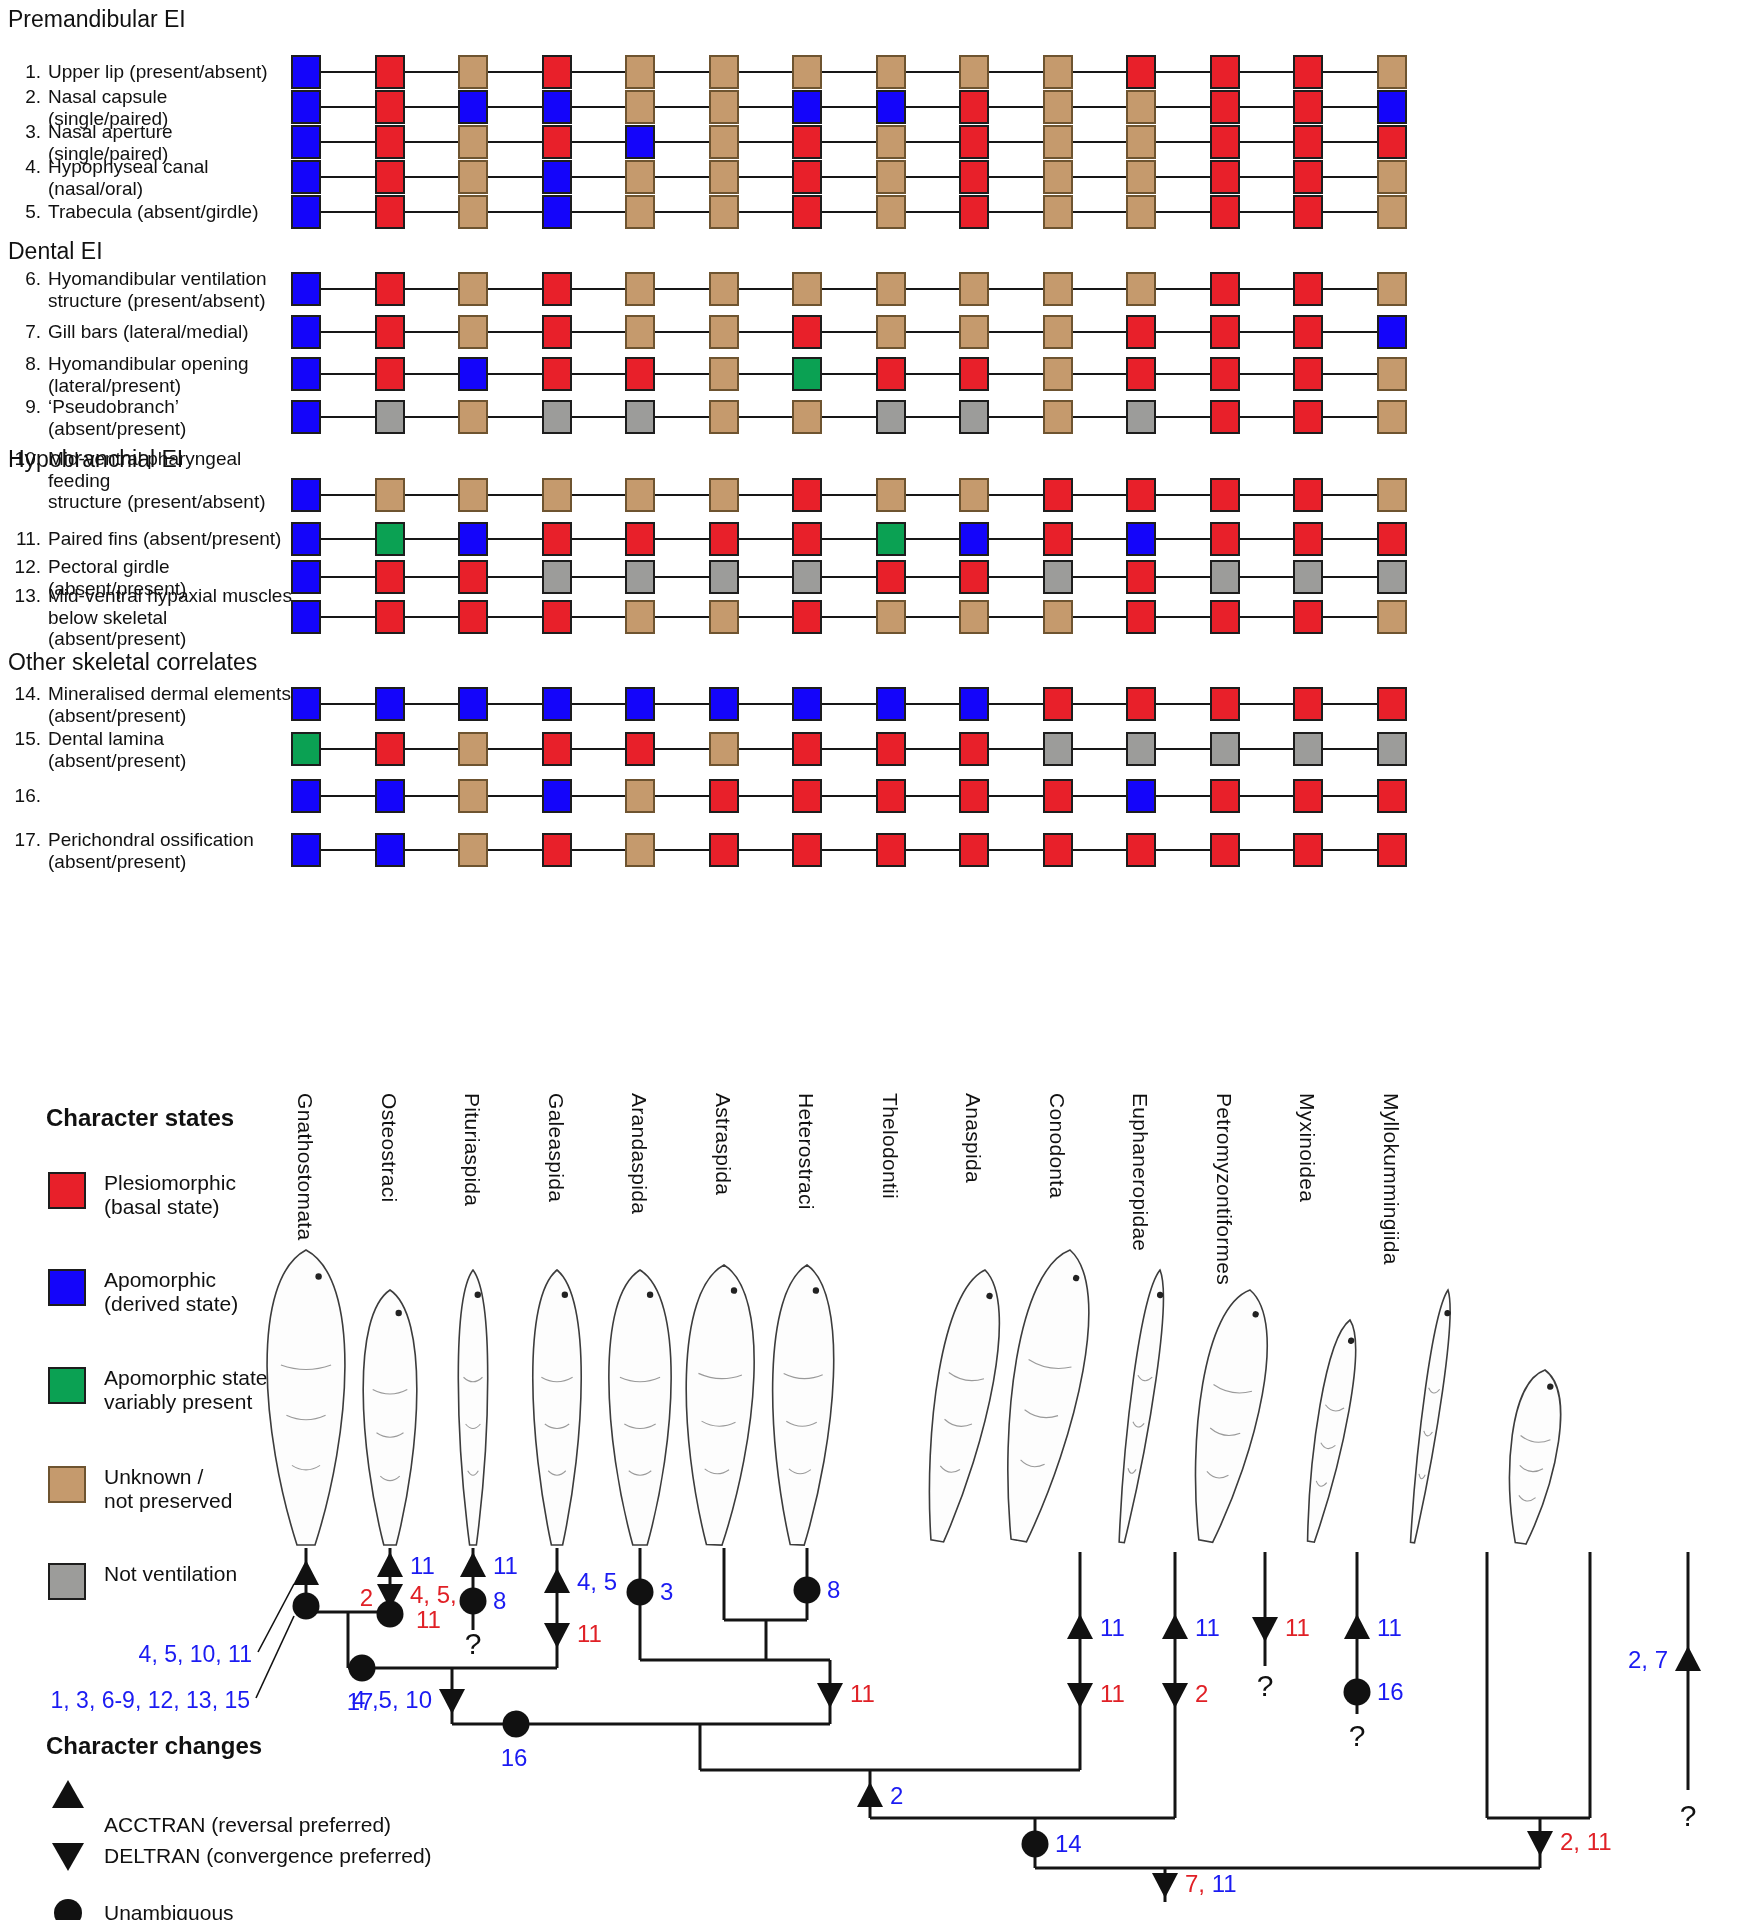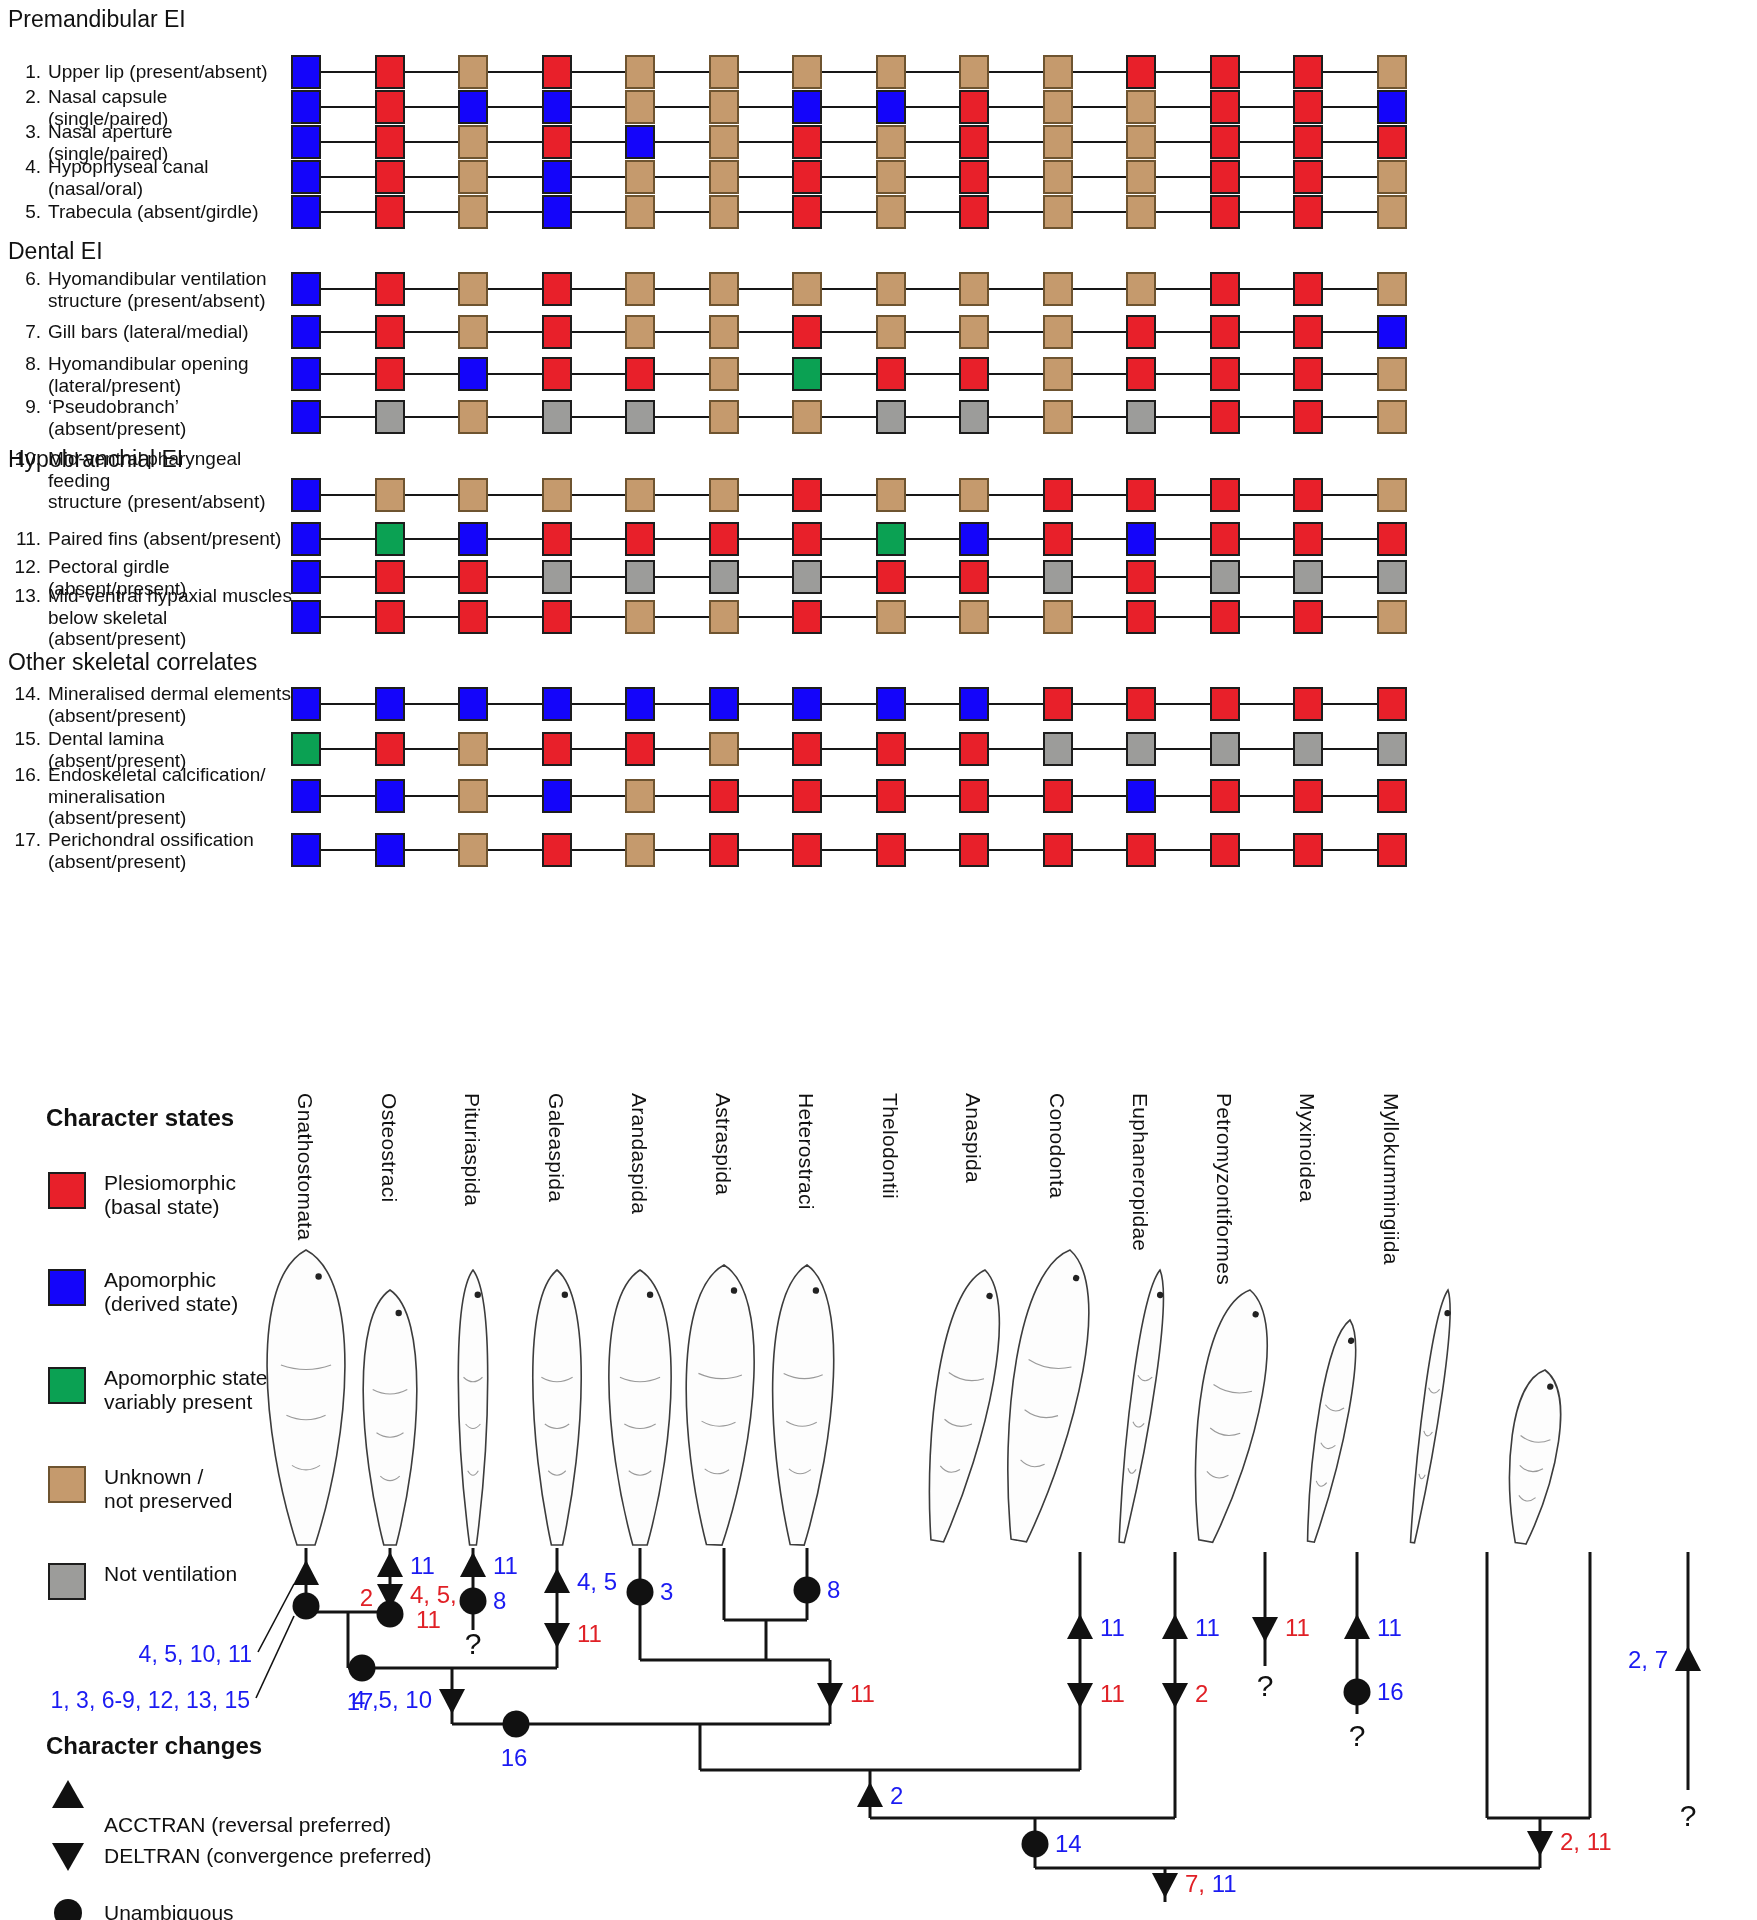--- a/index.html
+++ b/index.html
@@ -582,22 +582,20 @@
     <div class="sq" style="left: 792px; top: 732px; background: rgb(232, 32, 42);"></div>
     <div class="sq" style="left: 876px; top: 732px; background: rgb(232, 32, 42);"></div>
     <div class="sq" style="left: 959px; top: 732px; background: rgb(232, 32, 42);"></div>
     <div class="sq" style="left: 1043px; top: 732px; background: rgb(156, 156, 154);"></div>
     <div class="sq" style="left: 1126px; top: 732px; background: rgb(156, 156, 154);"></div>
     <div class="sq" style="left: 1210px; top: 732px; background: rgb(156, 156, 154);"></div>
     <div class="sq" style="left: 1293px; top: 732px; background: rgb(156, 156, 154);"></div>
     <div class="sq" style="left: 1377px; top: 732px; background: rgb(156, 156, 154);"></div>
     <div class="char-label" style="top: 796px;">
       <span class="char-num">16.</span>
-      <span class="char-text">Endoskeletal calcification/
-mineralisation (absent/present)</span>
     </div>
     <div class="rowline" style="top: 795px; left: 306px; width: 1086px;"></div>
     <div class="sq" style="left: 291px; top: 779px; background: rgb(20, 5, 250);"></div>
     <div class="sq" style="left: 375px; top: 779px; background: rgb(20, 5, 250);"></div>
     <div class="sq" style="left: 458px; top: 779px; background: rgb(197, 154, 109); border-color: rgb(110, 84, 48);"></div>
     <div class="sq" style="left: 542px; top: 779px; background: rgb(20, 5, 250);"></div>
     <div class="sq" style="left: 625px; top: 779px; background: rgb(197, 154, 109); border-color: rgb(110, 84, 48);"></div>
     <div class="sq" style="left: 709px; top: 779px; background: rgb(232, 32, 42);"></div>
     <div class="sq" style="left: 792px; top: 779px; background: rgb(232, 32, 42);"></div>
     <div class="sq" style="left: 876px; top: 779px; background: rgb(232, 32, 42);"></div>

